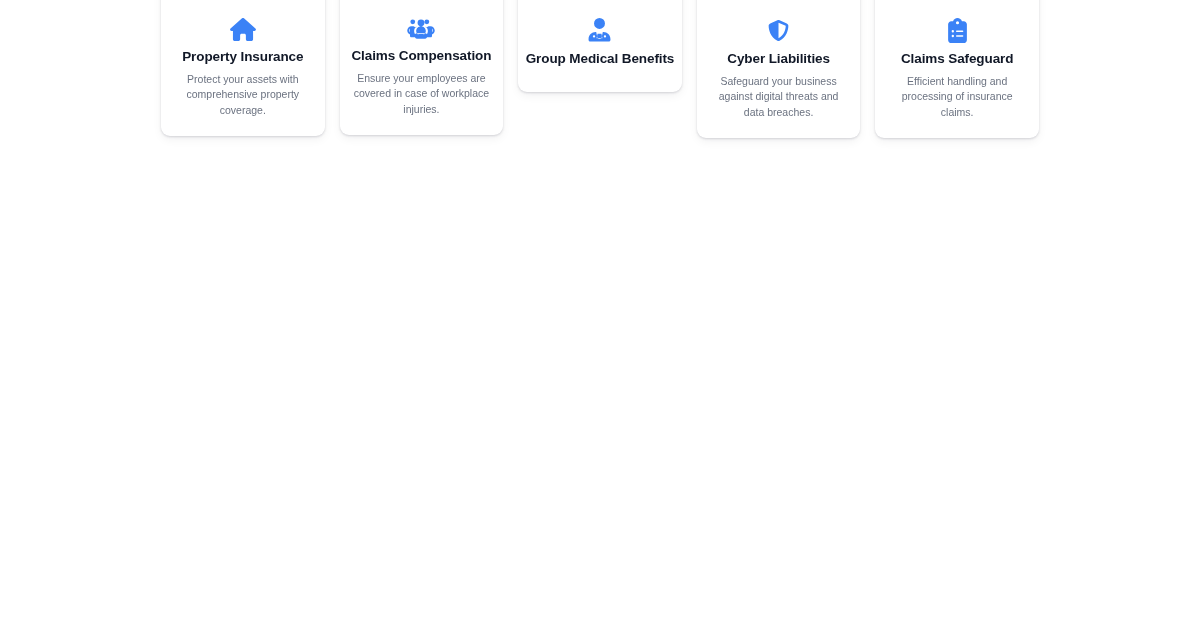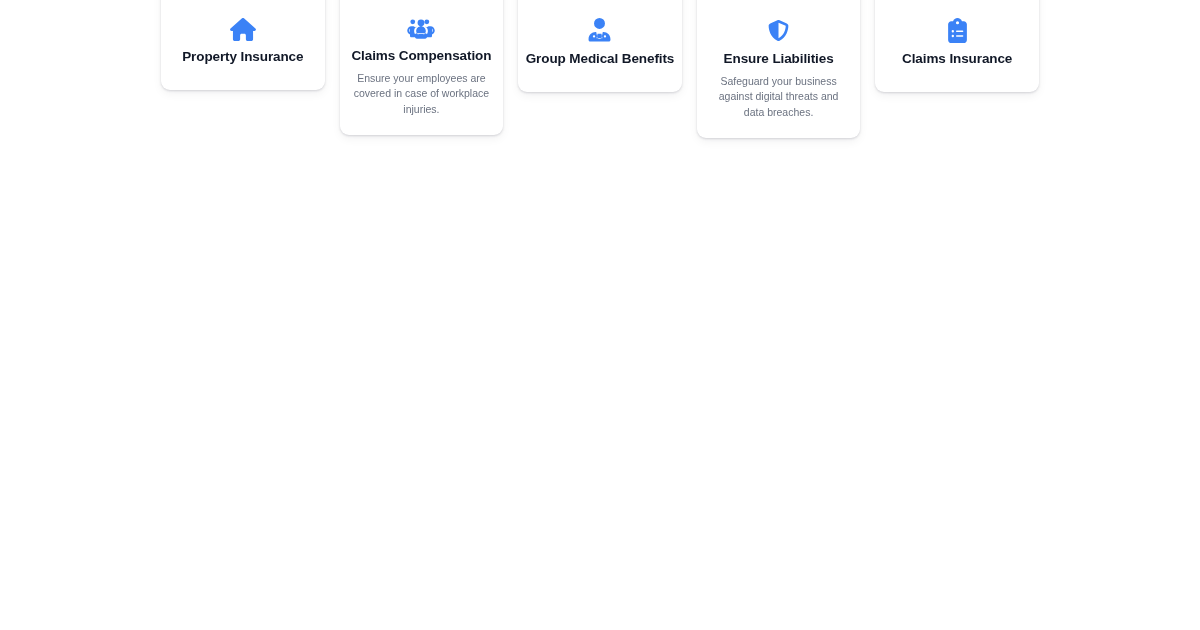--- a/index.html
+++ b/index.html
@@ -93,20 +93,21 @@
 
   <div class="services-grid">
 
     <div class="service-card">
       <span class="card-icon icon-house">
         <svg viewBox="0 0 576 512" aria-hidden="true">
           <path d="M575.8 255.5c0 18-15 32.1-32 32.1h-32l.7 160.2c0 2.7-.2 5.4-.5 8.1V472c0 22.1-17.9 40-40 40H456c-1.1 0-2.2 0-3.3-.1c-1.4 .1-2.8 .1-4.2 .1H416 392c-22.1 0-40-17.9-40-40V448 384c0-17.7-14.3-32-32-32H256c-17.7 0-32 14.3-32 32v64 24c0 22.1-17.9 40-40 40H160 128.1c-1.5 0-3-.1-4.5-.2c-1.2 .1-2.4 .2-3.6 .2H104c-22.1 0-40-17.9-40-40V360c0-.9 0-1.9 .1-2.8V287.6H32c-18 0-32-14-32-32.1c0-9 3-17 10-24L266.4 8c7-7 15-8 22-8s15 2 21 7L564.8 231.5c8 7 12 15 11 24z"></path>
         </svg>
       </span>
       <div class="card-title">Property Insurance</div>
+      <p class="card-desc">Protect your assets with comprehensive property coverage.</p>
     </div>
 
     <div class="service-card">
       <span class="card-icon icon-users">
         <svg viewBox="0 0 640 512" aria-hidden="true">
           <path d="M72 88a56 56 0 1 1 112 0A56 56 0 1 1 72 88zM64 245.7C54 256.9 48 271.8 48 288s6 31.1 16 42.3V245.7zm144.4-49.3C178.7 222.7 160 261.2 160 304c0 34.3 12 65.8 32 90.5V416c0 17.7-14.3 32-32 32H96c-17.7 0-32-14.3-32-32V383.6C26.7 368.7 0 332.5 0 290.1C0 234.8 44.8 190 100.1 190h23.8c30.4 0 57.7 13.6 76.1 35c2.8-3.3 5.7-6.4 8.8-9.4c-.1-1.8-.1-3.6-.1-5.4V196.4zM448 416V394.5c20-24.7 32-56.2 32-90.5c0-42.8-18.7-81.3-48.4-107.6V210.2c0 1.8 0 3.6-.1 5.4c3.1 2.9 6 6.1 8.8 9.4c18.4-21.4 45.7-35 76.1-35h23.8C595.2 190 640 234.8 640 290.1c0 42.4-26.7 78.6-64 93.5V416c0 17.7-14.3 32-32 32H480c-17.7 0-32-14.3-32-32zm128-85.7c10-11.3 16-26.1 16-42.3s-6-31.1-16-42.3v84.7zM456 32a56 56 0 1 1 0 112 56 56 0 1 1 0-112zM320 192a80 80 0 1 1 0-160 80 80 0 1 1 0 160zM208 304c0 34.3 17.3 64.6 43.6 82.4c1.5-7.7 8.3-13.5 16.4-13.5h104c8.1 0 14.9 5.8 16.4 13.5C414.7 368.6 432 338.3 432 304c0-61.9-50.1-112-112-112s-112 50.1-112 112zm-32 96c0-26.5 21.5-48 48-48h192c26.5 0 48 21.5 48 48v32c0 26.5-21.5 48-48 48H224c-26.5 0-48-21.5-48-48V400z"></path>
         </svg>
       </span>
       <div class="card-title">Claims Compensation</div>
       <p class="card-desc">Ensure your employees are covered in case of workplace injuries.</p>
@@ -120,27 +121,28 @@
       </span>
       <div class="card-title">Group Medical Benefits</div>
     </div>
 
     <div class="service-card">
       <span class="card-icon icon-shield">
         <svg viewBox="0 0 512 512" aria-hidden="true">
           <path d="M256 0c4.6 0 9.2 1 13.4 2.9L457.7 82.8c22 9.3 38.4 31 38.3 57.2c-.5 99.2-41.3 280.7-213.6 363.2c-16.7 8-36.1 8-52.8 0C57.3 420.7 16.5 239.2 16 140c-.1-26.2 16.3-47.9 38.3-57.2L242.7 2.9C246.8 1 251.4 0 256 0zm0 66.8V444.8C394 378 431.1 230.1 432 141.4L256 66.8z"></path>
         </svg>
       </span>
-      <div class="card-title">Ensure Liabilities</div>
+      <div class="card-title">Cyber Liabilities</div>
       <p class="card-desc">Safeguard your business against digital threats and data breaches.</p>
     </div>
 
     <div class="service-card">
       <span class="card-icon icon-clipboard">
         <svg viewBox="0 0 384 512" aria-hidden="true">
           <path d="M192 0c-41.8 0-77.4 26.7-90.5 64H64C28.7 64 0 92.7 0 128V448c0 35.3 28.7 64 64 64H320c35.3 0 64-28.7 64-64V128c0-35.3-28.7-64-64-64H282.5C269.4 26.7 233.8 0 192 0zm0 64a32 32 0 1 1 0 64 32 32 0 1 1 0-64zM72 272a24 24 0 1 1 48 0 24 24 0 1 1 -48 0zm104-16H296c8.8 0 16 7.2 16 16s-7.2 16-16 16H176c-8.8 0-16-7.2-16-16s7.2-16 16-16zM72 368a24 24 0 1 1 48 0 24 24 0 1 1 -48 0zm88 0c0-8.8 7.2-16 16-16H296c8.8 0 16 7.2 16 16s-7.2 16-16 16H176c-8.8 0-16-7.2-16-16z"></path>
         </svg>
       </span>
-      <div class="card-title">Claims Insurance</div>
+      <div class="card-title">Claims Safeguard</div>
+      <p class="card-desc">Efficient handling and processing of insurance claims.</p>
     </div>
 
   </div>
 </div>
 
 </body></html>

